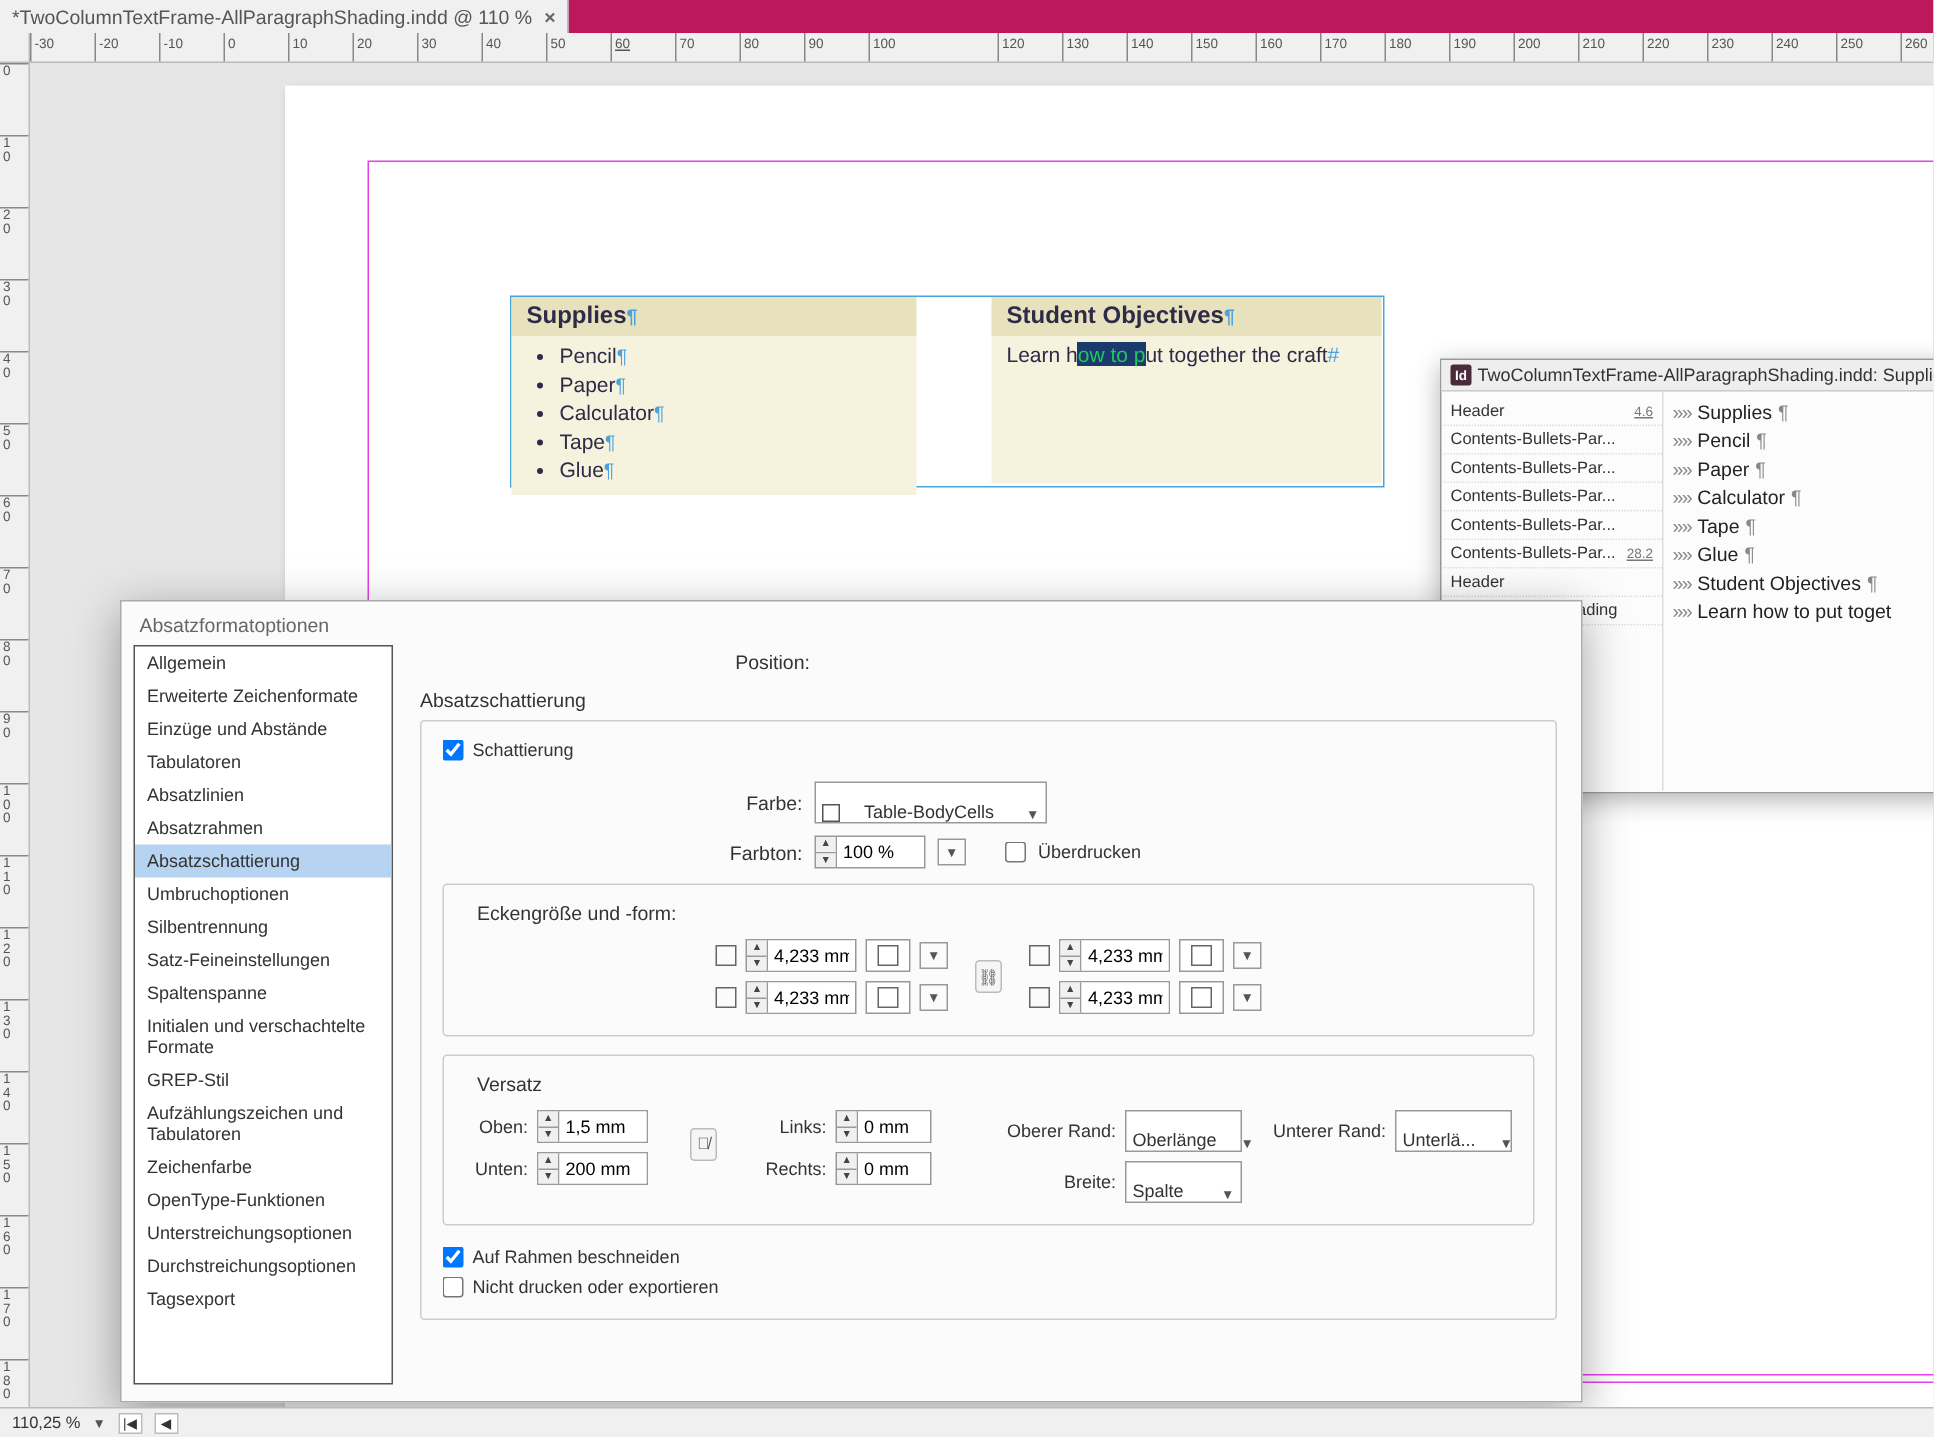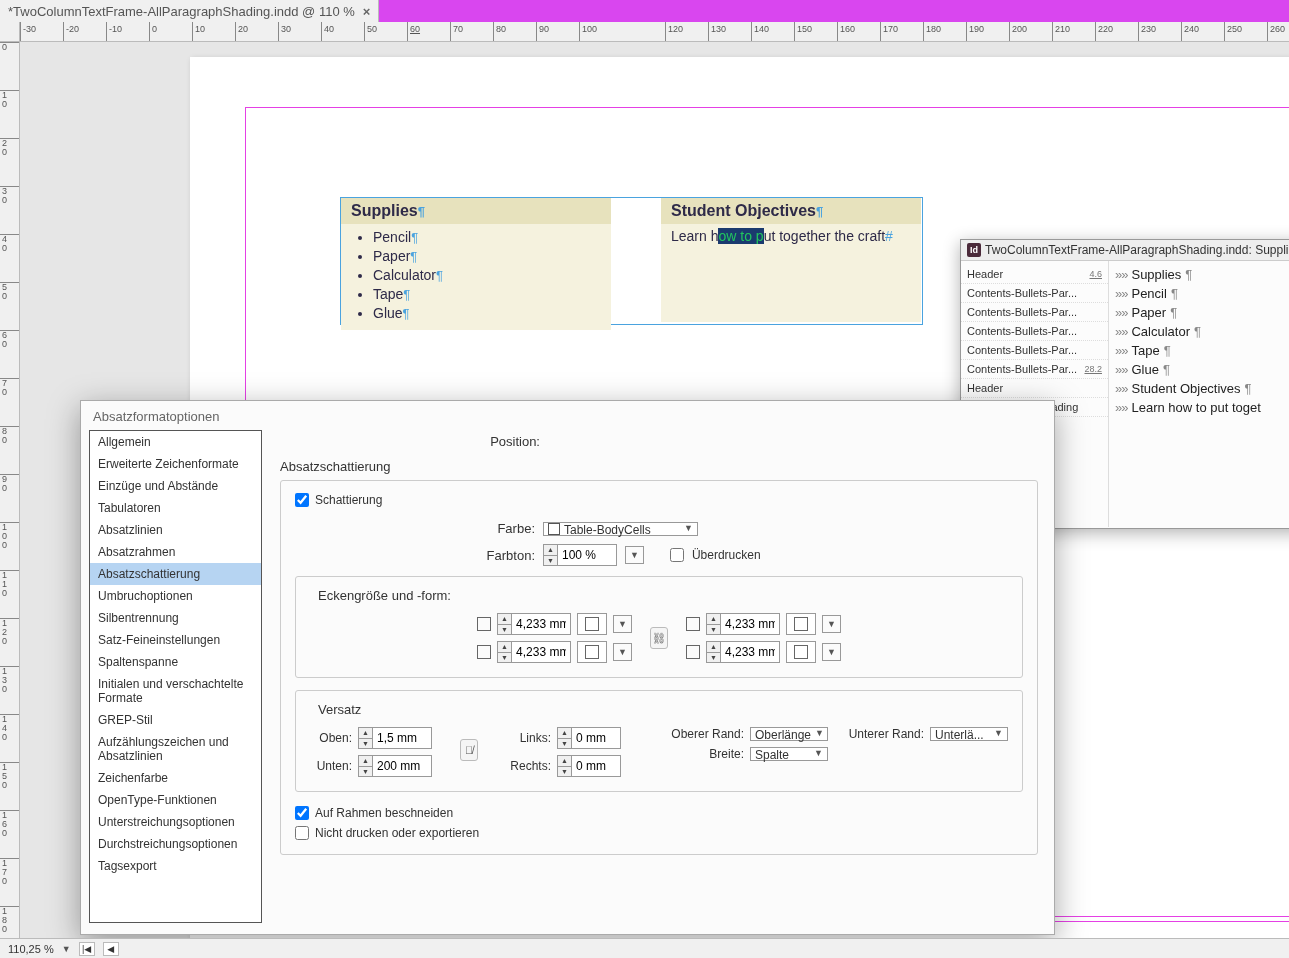--- a/index.html
+++ b/index.html
@@ -1,19 +1,19 @@
 <!DOCTYPE html>
 <html><head>
 <meta charset="utf-8">
 <style>
 * { box-sizing: border-box; margin: 0; padding: 0; font-family: "Segoe UI", Tahoma, sans-serif; }
 body { background: #e6e6e6; width: 1289px; height: 958px; overflow: hidden; position: relative; font-size: 12px; color: #333; }
 
 
-.tab-bar { background: #d946ef; border-bottom: 1px solid #bbb; height: 40px; display: flex; }
+.tab-bar { background: #be185d; border-bottom: 1px solid #bbb; height: 40px; display: flex; }
 .tab { background: #f0f0f0; border-right: 1px solid #bbb; padding: 2px 8px; font-size: 13px; color: #555; height: 22px; display: flex; align-items: center; gap: 8px; }
 .tab .close { color: #666; font-weight: bold; cursor: pointer; }
 
 
 .corner { width: 20px; height: 20px; background: #f0f0f0; border-right: 1px solid #bbb; border-bottom: 1px solid #bbb; position: absolute; left: 0; top: 22px; }
 .h-ruler { position: absolute; left: 20px; top: 22px; right: 0; height: 20px; background: #f0f0f0; border-bottom: 1px solid #bbb; overflow: hidden; }
 .h-ruler .tick { position: absolute; top: 0; height: 20px; border-left: 1px solid #888; font-size: 9px; color: #555; padding-left: 2px; padding-top: 2px; }
 .v-ruler { position: absolute; left: 0; top: 42px; width: 20px; bottom: 20px; background: #f0f0f0; border-right: 1px solid #bbb; overflow: hidden; }
 .v-ruler .tick { position: absolute; left: 0; width: 20px; border-top: 1px solid #888; font-size: 9px; color: #555; padding-left: 2px; }
 
@@ -55,21 +55,21 @@
 .cat-list { width: 222px; border: 1px solid #555; background: #fff; overflow-y: auto; }
 .cat-list .item { padding: 4px 8px; font-size: 12px; color: #333; cursor: pointer; }
 .cat-list .item.active { background: #b6d4f2; }
 .right-pane { flex: 1; padding: 4px 8px; }
 .form-row { display: flex; align-items: center; gap: 8px; margin-bottom: 8px; }
 .form-row label { font-size: 13px; color: #333; text-align: right; }
 .txt-input { border: 1px solid #999; background: #fff; height: 22px; padding: 0 6px; font-size: 13px; }
 .section-h { font-size: 13px; color: #333; margin: 10px 0 4px 0; }
 .fieldset { border: 1px solid #ccc; border-radius: 3px; padding: 12px 14px 14px 14px; margin-top: 6px; }
 .chk { width: 14px; height: 14px; }
-.select { border: 1px solid #999; height: 14px; background: #fff; display: inline-flex; align-items: flex-start; padding: 0 4px; gap: 4px; }
+.select { border: 1px solid #999; height: 28px; background: #fff; display: inline-flex; align-items: flex-end; padding: 0 4px; gap: 16px; }
 .swatch { width: 12px; height: 12px; border: 1px solid #555; background: #fff; }
 .caret { font-size: 9px; color: #555; }
 .spinner { display: inline-flex; border: 1px solid #999; height: 22px; }
 .spinner .btns { width: 14px; display: flex; flex-direction: column; border-right: 1px solid #999; }
 .spinner .btns span { flex: 1; font-size: 7px; display: flex; align-items: center; justify-content: center; color: #444; background: #f0f0f0; }
 .spinner .btns span:first-child { border-bottom: 1px solid #999; }
 .spinner input { border: none; width: 58px; padding: 0 4px; font-size: 12px; }
 .corner-box { border: 1px solid #999; width: 30px; height: 22px; background: #fff; display: inline-flex; align-items: center; justify-content: center; }
 .link-icon { width: 18px; height: 22px; border: 1px solid #bbb; border-radius: 3px; background: #f5f5f5; display: flex; align-items: center; justify-content: center; font-size: 11px; color: #555; }
 .mini-icon { width: 14px; height: 14px; border: 1px solid #666; display: inline-block; position: relative; }
@@ -343,21 +343,21 @@
         <div class="item">Tabulatoren</div>
         <div class="item">Absatzlinien</div>
         <div class="item">Absatzrahmen</div>
         <div class="item active">Absatzschattierung</div>
         <div class="item">Umbruchoptionen</div>
         <div class="item">Silbentrennung</div>
         <div class="item">Satz-Feineinstellungen</div>
         <div class="item">Spaltenspanne</div>
         <div class="item">Initialen und verschachtelte Formate</div>
         <div class="item">GREP-Stil</div>
-        <div class="item">Aufzählungszeichen und Absatzlinien</div>
+        <div class="item">Aufzählungszeichen und Tabulatoren</div>
         <div class="item">Zeichenfarbe</div>
         <div class="item">OpenType-Funktionen</div>
         <div class="item">Unterstreichungsoptionen</div>
         <div class="item">Durchstreichungsoptionen</div>
         <div class="item">Tagsexport</div>
       </div>
     <div class="right-pane">
 
       <div class="form-row" style="margin-left:150px">
         <label style="width:110px">Position:</label>

